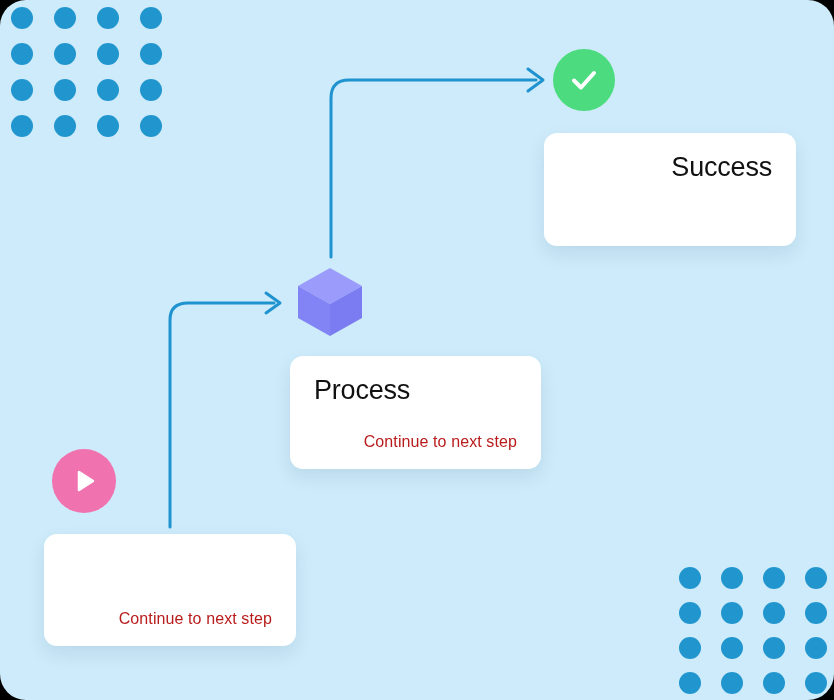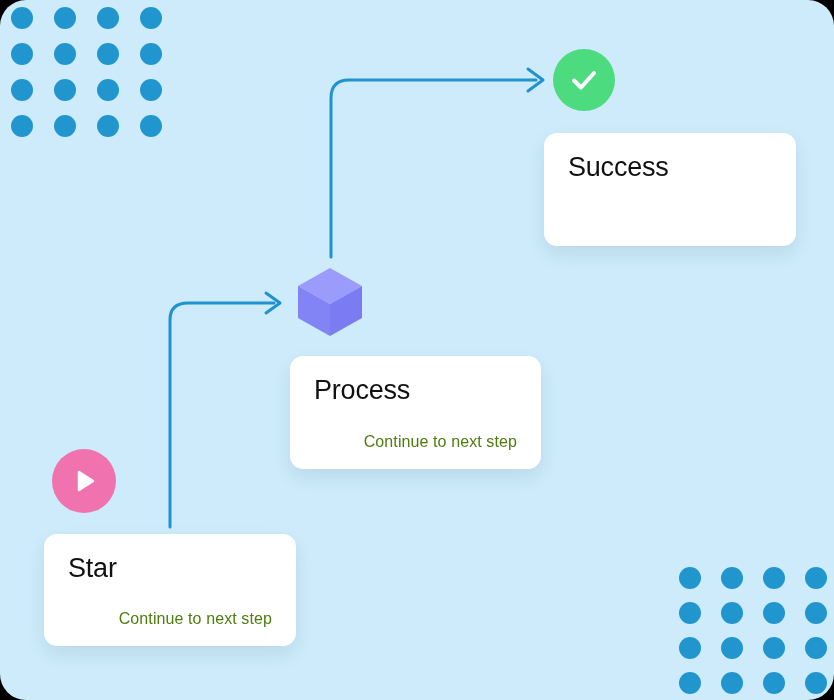--- a/index.html
+++ b/index.html
@@ -76,29 +76,30 @@
     font-size: 27px;
     font-weight: 400;
     color: #111111;
     letter-spacing: -0.2px;
     line-height: 1.1;
   }
   .card-action {
     margin-top: auto;
     text-align: right;
     font-size: 16px;
-    color: #4d7c0f;
+    color: #b91c1c;
     letter-spacing: 0.1px;
   }
 
   #card-success {
     left: 544px;
     top: 133px;
     width: 252px;
     height: 113px;
+    text-align: right;
   }
   #card-process {
     left: 290px;
     top: 356px;
     width: 251px;
     height: 113px;
     justify-content: flex-end;
   }
   #card-star {
     left: 44px;
@@ -210,17 +211,16 @@
     <div class="card-title">Process</div>
     <div class="card-action">Continue to next step</div>
   </div>
 
   <div class="node-badge" id="node-star-play">
     <svg width="30" height="30" viewBox="0 0 30 30">
       <path d="M10 6 L24 15 L10 24 Z" fill="#ffffff" stroke="#ffffff" stroke-width="2.5" stroke-linejoin="round"></path>
     </svg>
   </div>
   <div class="card" id="card-star">
-    <div class="card-title">Star</div>
     <div class="card-action">Continue to next step</div>
   </div>
 
 </div>
 
 </body></html>

